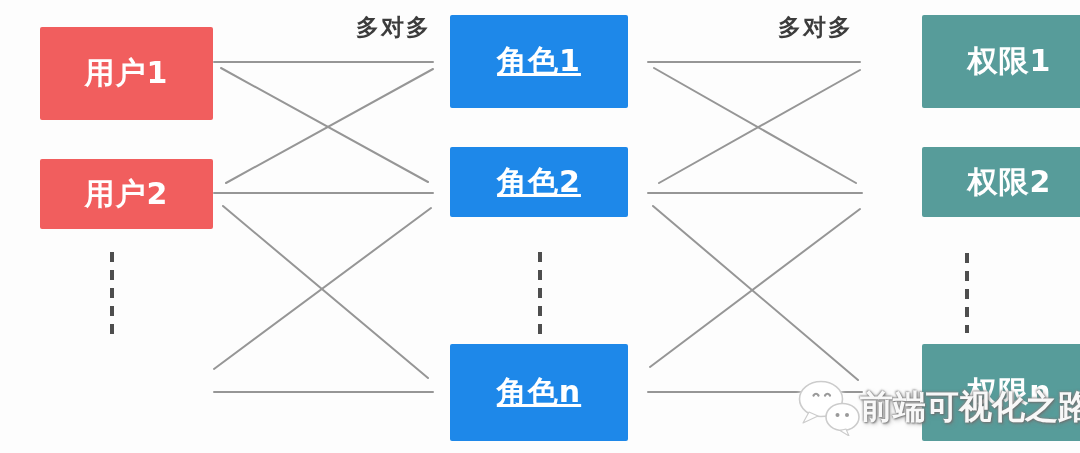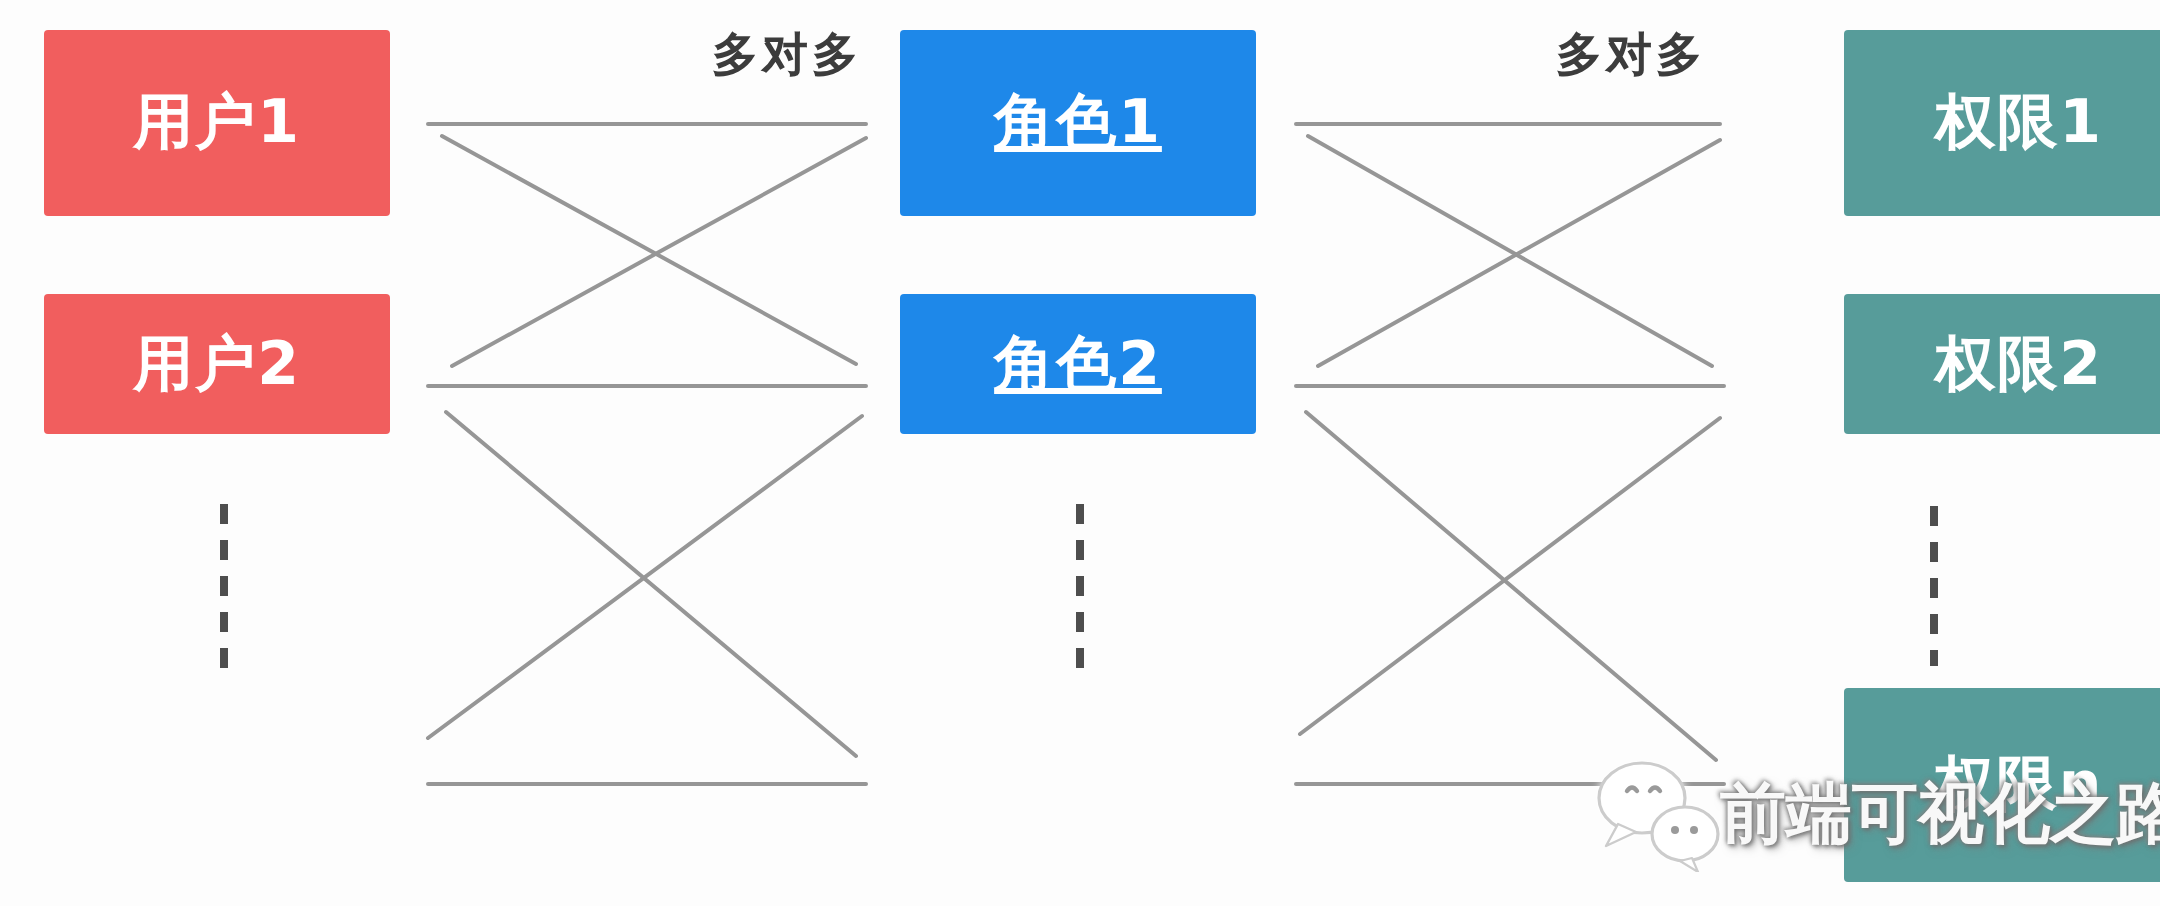--- a/index.html
+++ b/index.html
@@ -35,21 +35,21 @@
     position: absolute;
     display: flex;
     align-items: center;
     justify-content: center;
     color: #ffffff;
     font-size: 30px;
     font-weight: bold;
     letter-spacing: 1px;
     border-radius: 2px;
   }
-  .col-users       { left: 22px;  width: 173px; background: var(--col-users, #f15e5e); }
+  .col-users       { left: 40px;  width: 173px; background: var(--col-users, #f15e5e); margin-top: 12px; }
   .col-roles       { left: 450px; width: 178px; background: var(--col-roles, #1e88e9); text-decoration: underline; }
   .col-permissions { left: 878px; width: 175px; background: var(--col-permissions, #579c9a); margin-left: 44px; }
   .row-1 { top: 15px;  height: 93px; }
   .row-2 { top: 147px; height: 70px; }
   .row-3 { top: 344px; height: 97px; }
   .rel-label {
     position: absolute;
     top: 12px;
     width: 200px;
     text-align: right;
@@ -116,20 +116,21 @@
   </svg>
 
   <div class="rel-label rel-1">多对多</div>
   <div class="rel-label rel-2">多对多</div>
 
   <div class="box col-users row-1">用户1</div>
   <div class="box col-users row-2">用户2</div>
 
   <div class="box col-roles row-1">角色1</div>
   <div class="box col-roles row-2">角色2</div>
+  <div class="box col-roles row-3">角色n</div>
 
   <div class="box col-permissions row-1">权限1</div>
   <div class="box col-permissions row-2">权限2</div>
   <div class="box col-permissions row-3">权限n</div>
 
   <div class="watermark">
     <svg class="wm-icon" viewBox="0 0 66 58" aria-hidden="true">
 
       <ellipse cx="25" cy="21" rx="21.5" ry="17.5" fill="#ffffff" stroke="#cccccc" stroke-width="1.6"></ellipse>
       <path d="M13 34 L7 45 L22 38 Z" fill="#ffffff" stroke="#cccccc" stroke-width="1.2" stroke-linejoin="round"></path>

